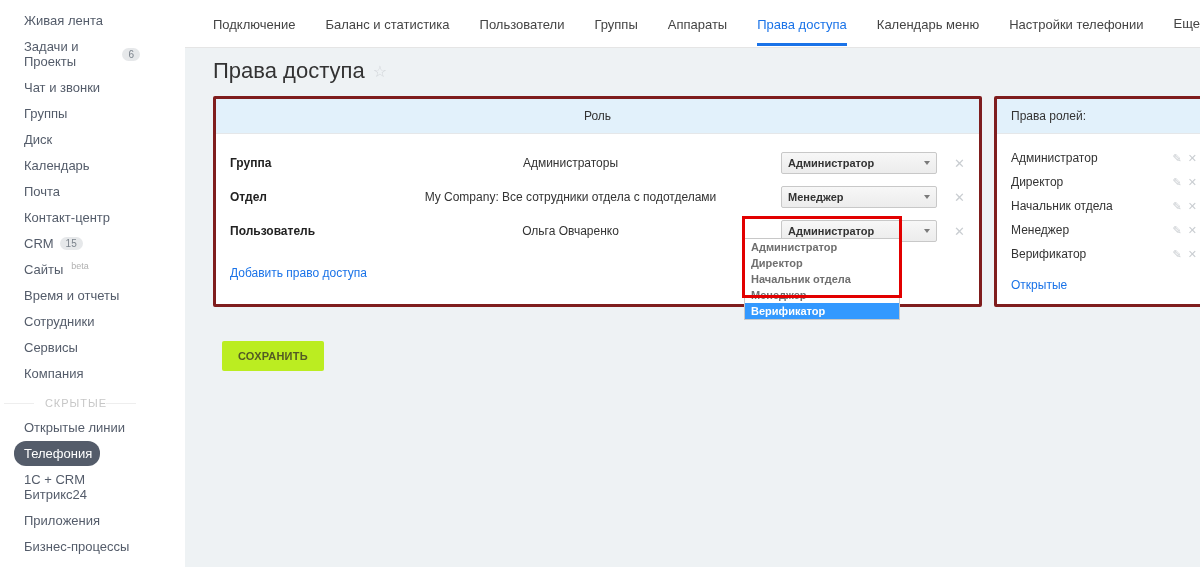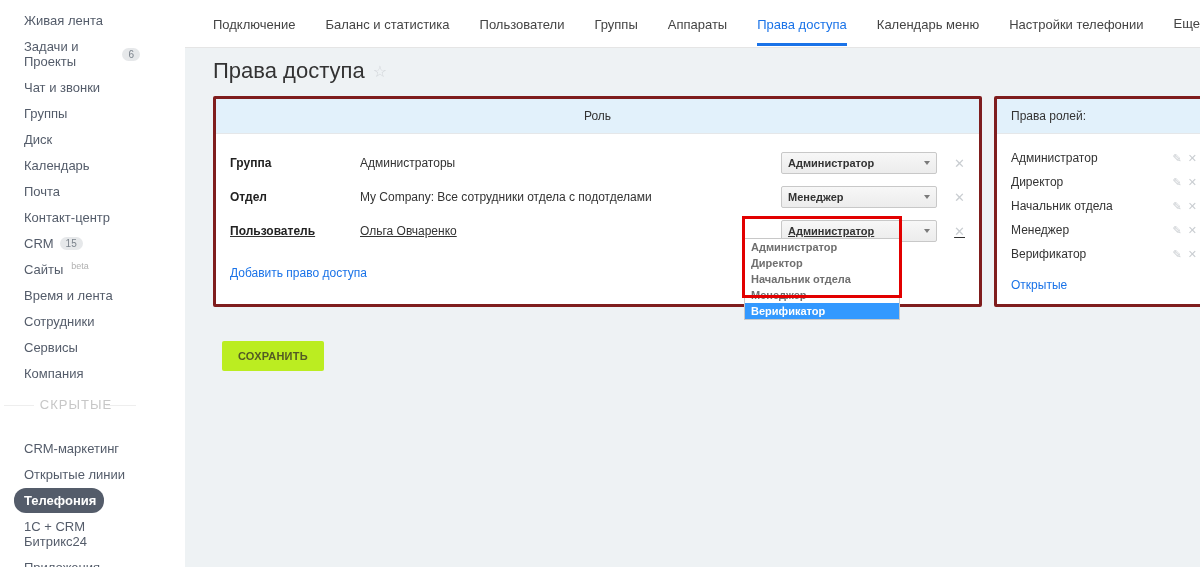--- a/index.html
+++ b/index.html
@@ -3,24 +3,24 @@
 <meta charset="utf-8">
 <style>
 * { margin: 0; padding: 0; box-sizing: border-box; }
 body { font-family: -apple-system, BlinkMacSystemFont, "Segoe UI", Helvetica, Arial, sans-serif; font-size: 13px; color: #333; background: #fff; width: 1200px; height: 567px; overflow: hidden; position: relative; }
 
 .layout { display: flex; height: 100%; }
 
 
 .sidebar { width: 148px; min-width: 148px; background: #fff; padding: 8px 0 8px 14px; display: flex; flex-direction: column; font-size: 13px; }
 .sidebar-item { padding: 5px 8px 5px 10px; color: #545c6a; cursor: pointer; border-radius: 12px; display: inline-flex; align-items: center; gap: 6px; width: fit-content; margin-bottom: 1px; }
-.sidebar-item.active { background: #545c6a; color: #fff; font-weight: bold; }
+.sidebar-item.active { background: #545c6a; color: #fff; }
 .sidebar .badge { background: #e6e8ea; color: #7a828b; border-radius: 9px; font-size: 10px; padding: 1px 6px; font-weight: 500; }
 .sidebar .beta { font-size: 9px; color: #b0b0b0; margin-left: 2px; position: relative; top: -4px; }
-.sidebar-section-label { font-size: 13px; color: #c7c7c7; text-align: center; letter-spacing: 1px; margin: 10px 0 24px -10px; position: relative; }
+.sidebar-section-label { font-size: 11px; color: #c7c7c7; text-align: center; letter-spacing: 1px; margin: 10px 0 6px -10px; position: relative; }
 .sidebar-section-label::before, .sidebar-section-label::after { content: ""; height: 1px; background: #eee; width: 30px; position: absolute; top: 50%; }
 .sidebar-section-label::before { left: 0; }
 .sidebar-section-label::after { right: 12px; }
 
 
 .main { flex: 1; background: #eef2f4; display: flex; flex-direction: column; position: relative; margin-left: 37px; }
 
 
 .top-tabs { background: #fff; height: 48px; display: flex; align-items: center; padding: 0 28px; gap: 30px; border-bottom: 1px solid #e5e5e5; font-size: 13px; }
 .top-tab { color: #444; padding: 15px 0 14px; cursor: pointer; white-space: nowrap; }
@@ -37,21 +37,21 @@
 .content { padding: 0 28px 20px; display: flex; gap: 12px; }
 .panel { background: #fff; border: 3px solid #7f1d1d; border-radius: 2px; }
 .panel-left { flex: 1; }
 .panel-right { width: 220px; }
 .panel-header { background: #e2f1fb; padding: 10px 14px; font-size: 12px; color: #333; border-bottom: 1px solid #e5e7e9; text-align: center; }
 .panel-right .panel-header { text-align: left; }
 
 .rows { padding: 12px 14px 16px; }
 .row { display: flex; align-items: center; padding: 6px 0; font-size: 12.5px; position: relative; }
 .row-label { width: 130px; color: #222; font-weight: 600; font-size: 12px; }
-.row-value { flex: 1; color: #333; font-size: 12px; }
+.row-value { flex: 1; color: #333; font-size: 12px; text-align: center; }
 .row-select-wrap { width: 156px; position: relative; }
 .row-close { width: 28px; text-align: right; color: #c9cdd1; cursor: pointer; font-size: 13px; }
 
 .select-box { background: linear-gradient(#f7f7f7,#ececec); border: 1px solid #c8c8c8; border-radius: 2px; height: 22px; display: flex; align-items: center; padding: 0 6px; font-size: 11px; color: #333; font-weight: 600; cursor: pointer; justify-content: space-between; }
 .select-box .caret-down { border-top-color: #7a7a7a; }
 
 .highlight-red { border: 3px solid #e20000; position: absolute; pointer-events: none; }
 .red-box-1 { left: 512px; top: 2px; width: 160px; height: 82px; z-index: 20; }
 
 .dropdown-open { position: absolute; left: 514px; top: 24px; width: 156px; background: #fff; border: 1px solid #c8c8c8; z-index: 15; }
@@ -71,21 +71,21 @@
 
 
 .right-rail { position: absolute; right: 0; top: 0; width: 40px; height: 100%; display: flex; flex-direction: column; align-items: center; gap: 8px; padding-top: 8px; }
 .rail-btn { width: 24px; height: 24px; border-radius: 50%; display: flex; align-items: center; justify-content: center; color: #fff; font-size: 12px; cursor: pointer; }
 .rail-bell { background: #38bdf8; }
 .rail-green { background: #1fc9a3; }
 .rail-search { color: #b6bcc4; font-size: 16px; }
 .rail-avatar { width: 26px; height: 26px; border-radius: 50%; background: linear-gradient(#f3c26b,#d8894c); margin-top: 4px; position: relative; overflow: hidden; }
 .rail-avatar::after { content:""; position:absolute; inset:3px; border-radius:50%; background: radial-gradient(circle at 50% 35%, #f8d9b0 30%, transparent 31%), radial-gradient(circle at 50% 90%, #7b4a2d 55%, transparent 56%); }
 
-.row3-wrap { position: relative; text-decoration: underline; }
+.row3-wrap { position: relative; }
 </style>
 </head>
 <body>
 
 <div class="layout">
 
   <div class="sidebar">
     <div class="sidebar-item">
         <span>Живая лента</span>
       </div>
@@ -113,37 +113,34 @@
       </div>
     <div class="sidebar-item">
         <span>CRM</span>
         <span class="badge">15</span>
       </div>
     <div class="sidebar-item">
         <span>Сайты</span>
         <span class="beta">beta</span>
       </div>
     <div class="sidebar-item">
-        <span>Время и лента</span>
+        <span>Время и отчеты</span>
       </div>
     <div class="sidebar-item">
         <span>Сотрудники</span>
       </div>
     <div class="sidebar-item">
         <span>Сервисы</span>
       </div>
     <div class="sidebar-item">
         <span>Компания</span>
       </div>
 
     <div class="sidebar-section-label">СКРЫТЫЕ</div>
 
-    <div class="sidebar-item">
-        <span>CRM-маркетинг</span>
-      </div>
     <div class="sidebar-item">
         <span>Открытые линии</span>
       </div>
     <div class="sidebar-item active">
         <span>Телефония</span>
       </div>
     <div class="sidebar-item">
         <span>1С + CRM Битрикс24</span>
       </div>
     <div class="sidebar-item">

